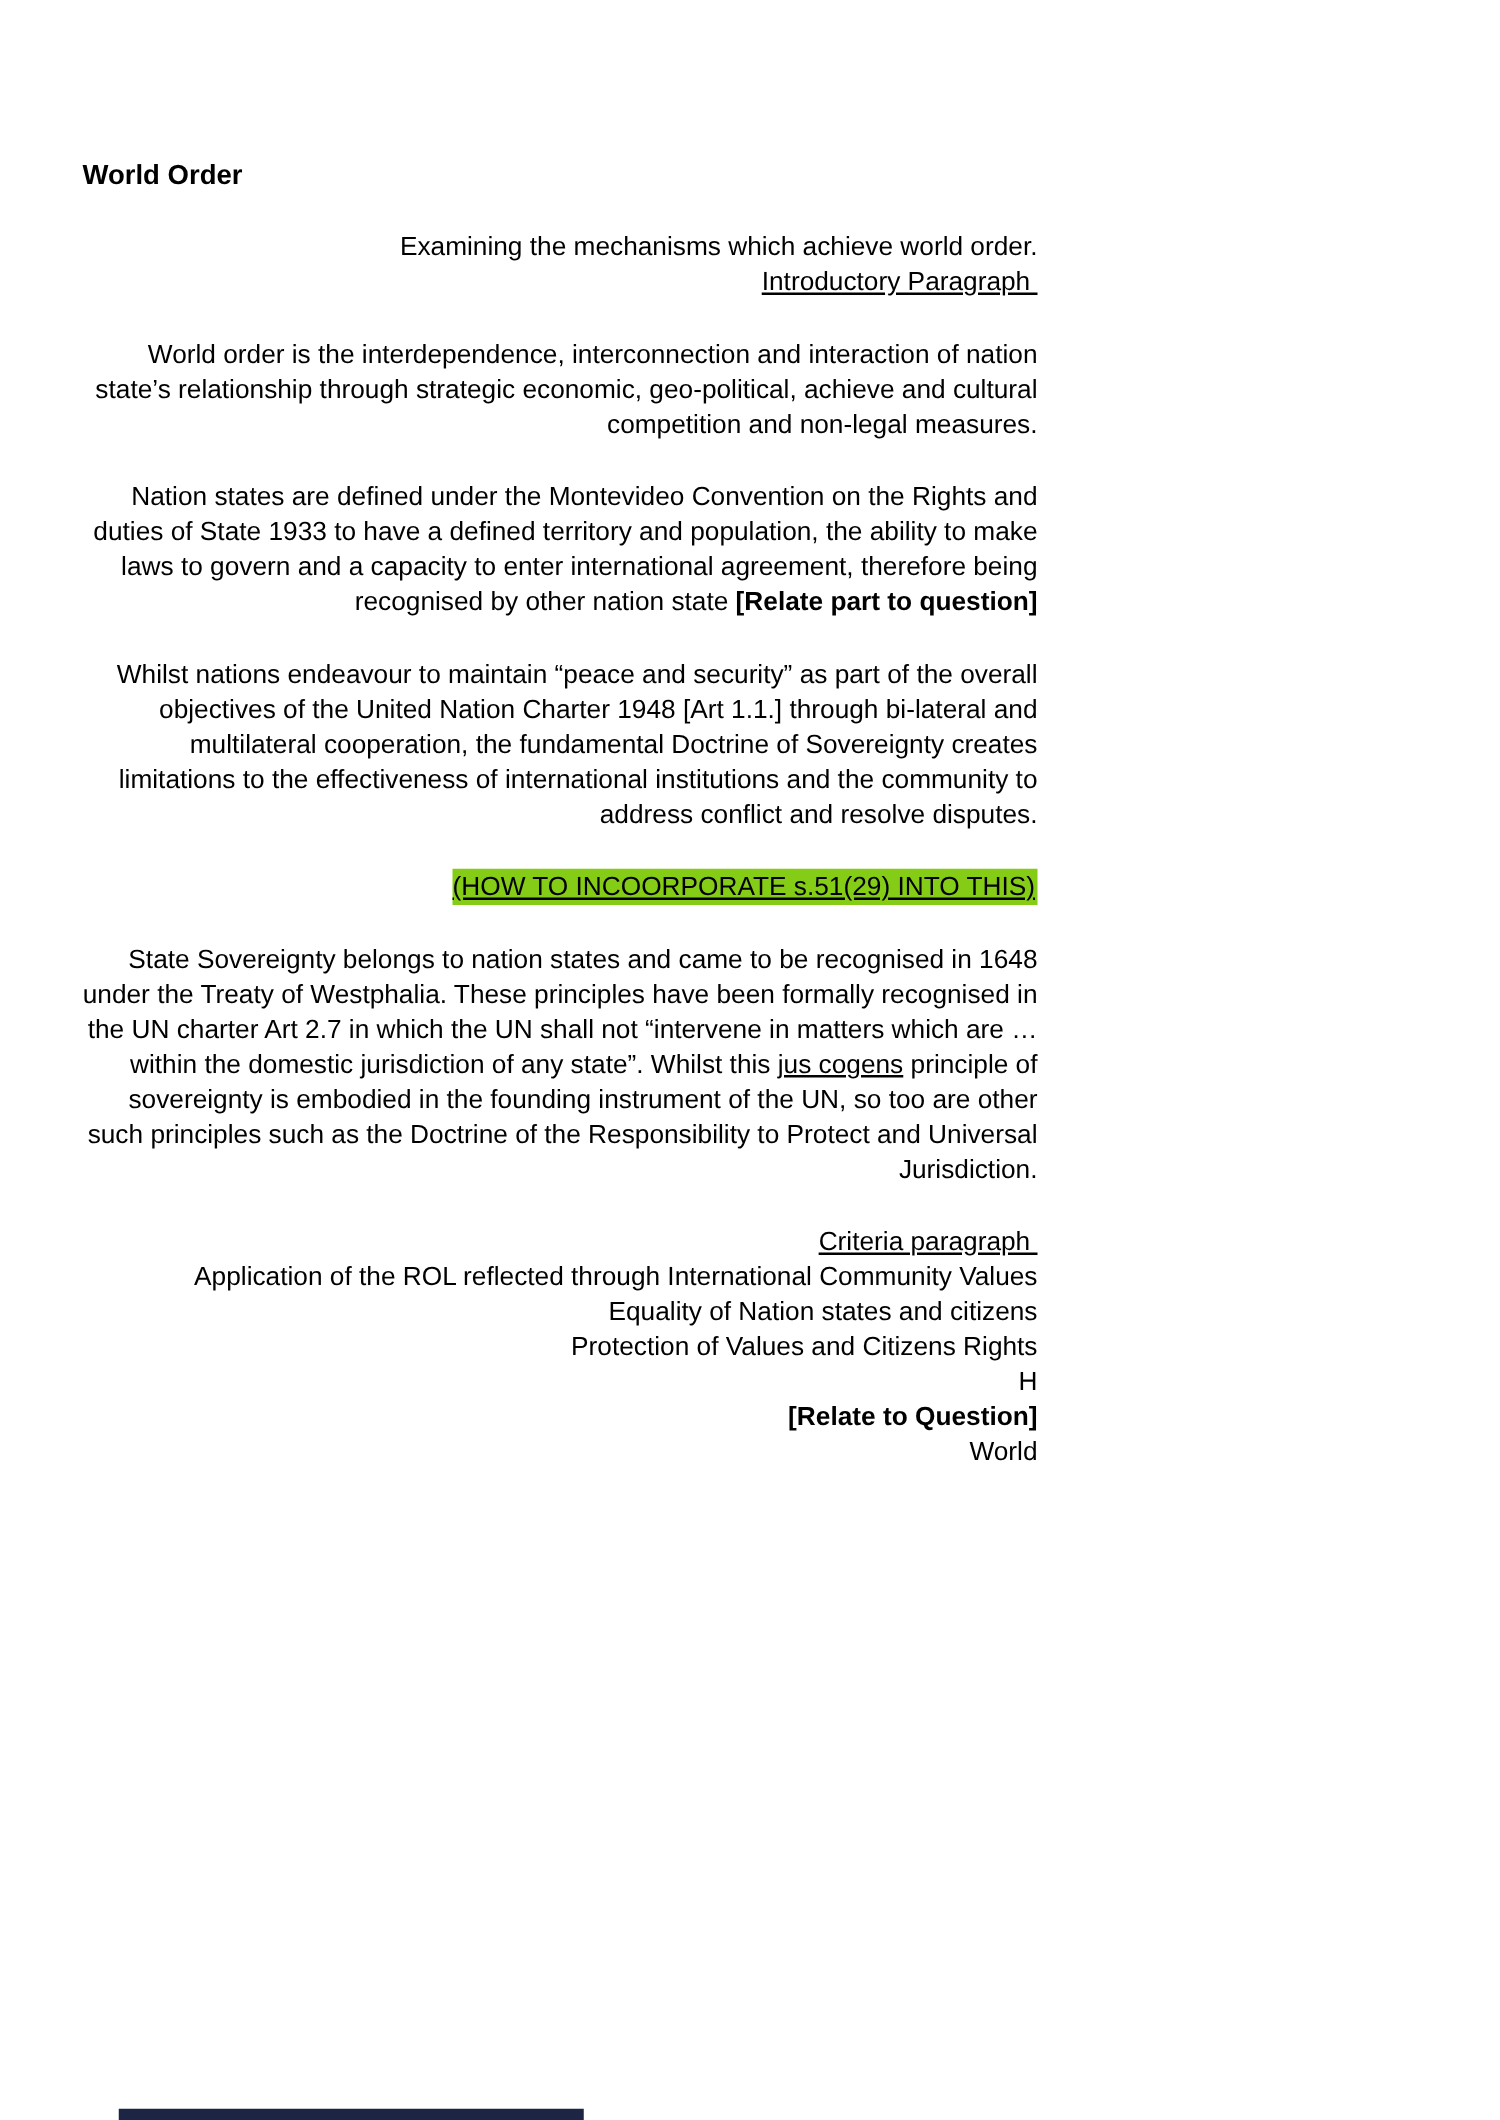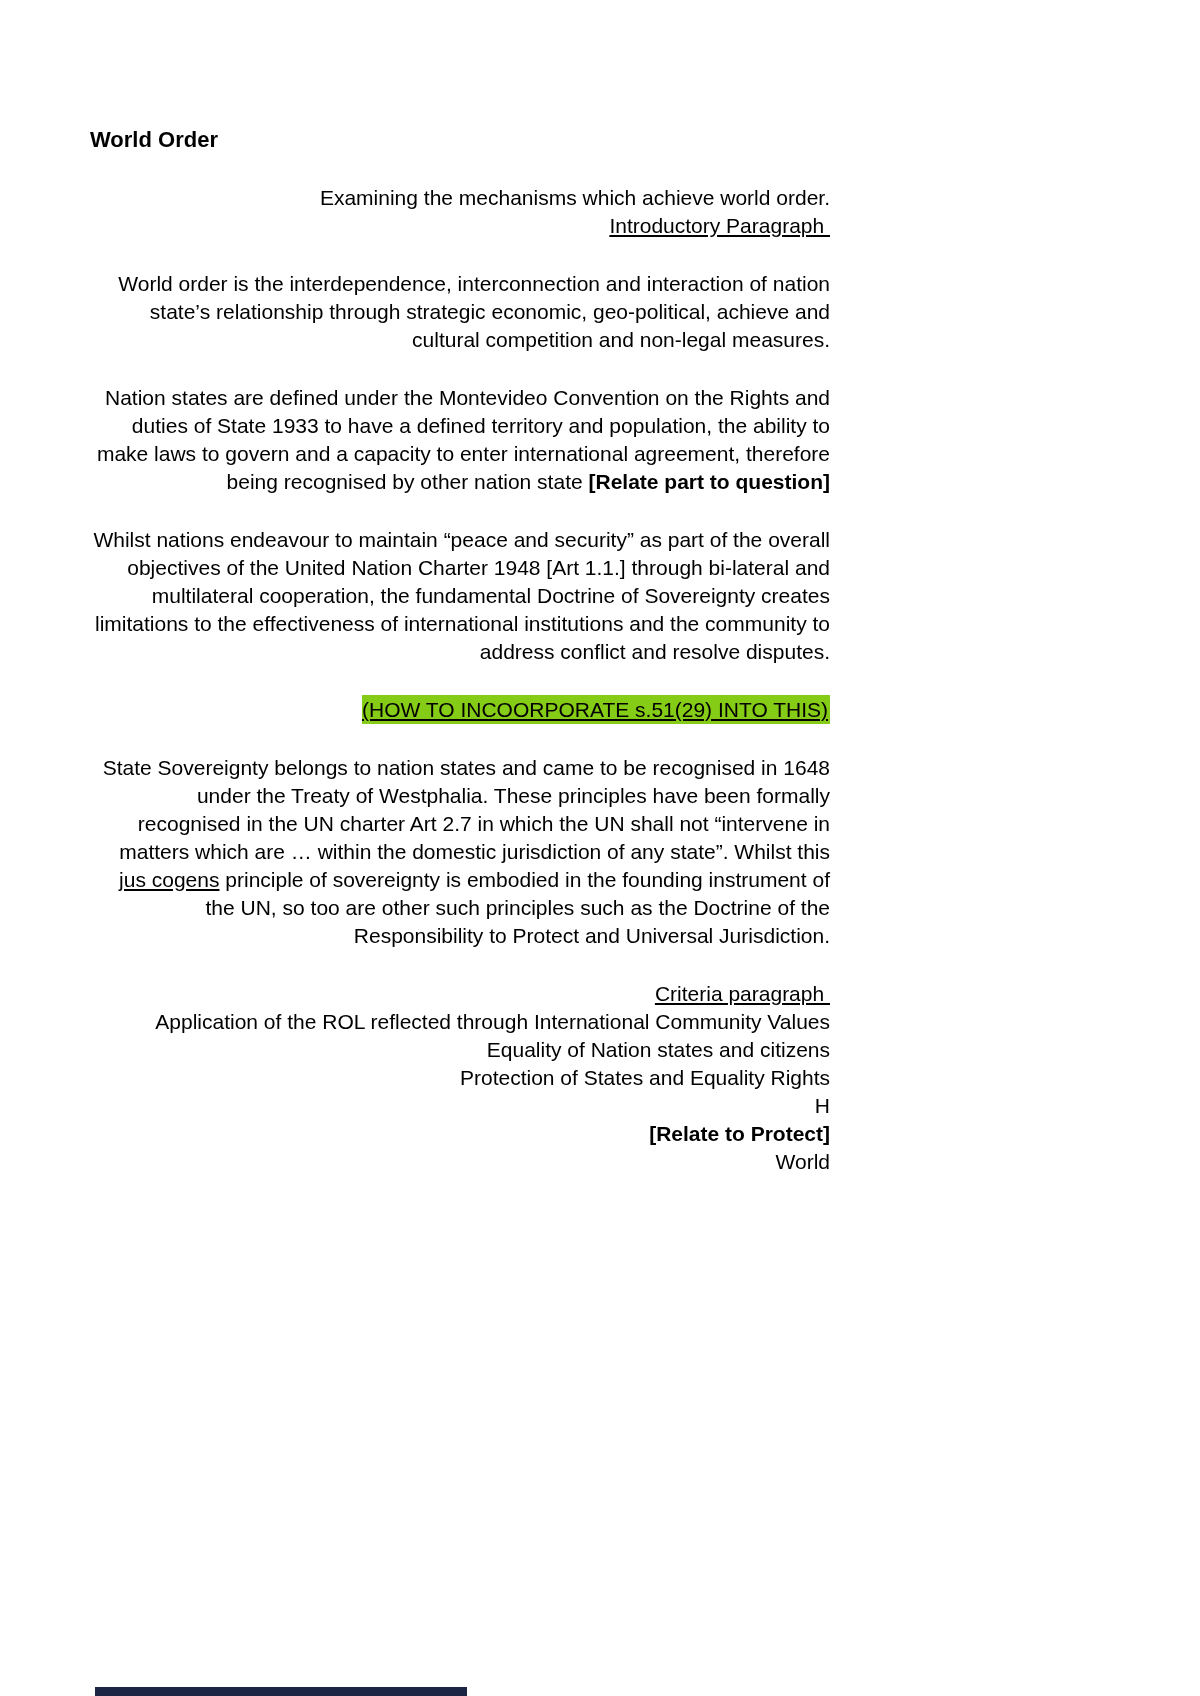--- a/index.html
+++ b/index.html
@@ -8,21 +8,21 @@
     height: 1696px;
     background: #ffffff;
     color: #000000;
     font-family: "Liberation Sans", sans-serif;
     position: relative;
     overflow: hidden;
   }
   .page {
     box-sizing: border-box;
     width: 960px;
-    padding: 126px 130px 0 90px;
+    padding: 126px 130px 0 66px;
     font-size: 21px;
     line-height: 28px;
   }
   .doc-title {
     font-size: 22px;
     font-weight: bold;
     margin: 0 0 30px 0;
   }
   .para { margin: 0 0 30px 0; text-align: right; }
   .u { text-decoration: underline; }
@@ -71,21 +71,21 @@
   <p class="para">
     <span>State Sovereignty belongs to nation states and came to be recognised in 1648 under the Treaty of Westphalia. These principles have been formally recognised in the UN charter Art 2.7 in which the UN shall not “intervene in matters which are … within the domestic jurisdiction of any state”. Whilst this </span><span class="u">jus cogens</span><span> principle of sovereignty is embodied in the founding instrument of the UN, so too are other such principles such as the Doctrine of the Responsibility to Protect and Universal Jurisdiction.</span>
   </p>
 
   <p class="para">
     <span class="line">
       <span class="u">Criteria paragraph&nbsp;</span>
     </span>
     <span class="line">Application of the ROL reflected through International Community Values</span>
     <span class="line">Equality of Nation states and citizens</span>
-    <span class="line">Protection of States and Equality Rights</span>
+    <span class="line">Protection of Values and Citizens Rights</span>
     <span class="line">H</span>
-    <span class="line b">[Relate to Protect]</span>
+    <span class="line b">[Relate to Question]</span>
     <span class="line">World</span>
   </p>
 
 </div>
 
 <div class="page-edge"></div>
 
 </body></html>

